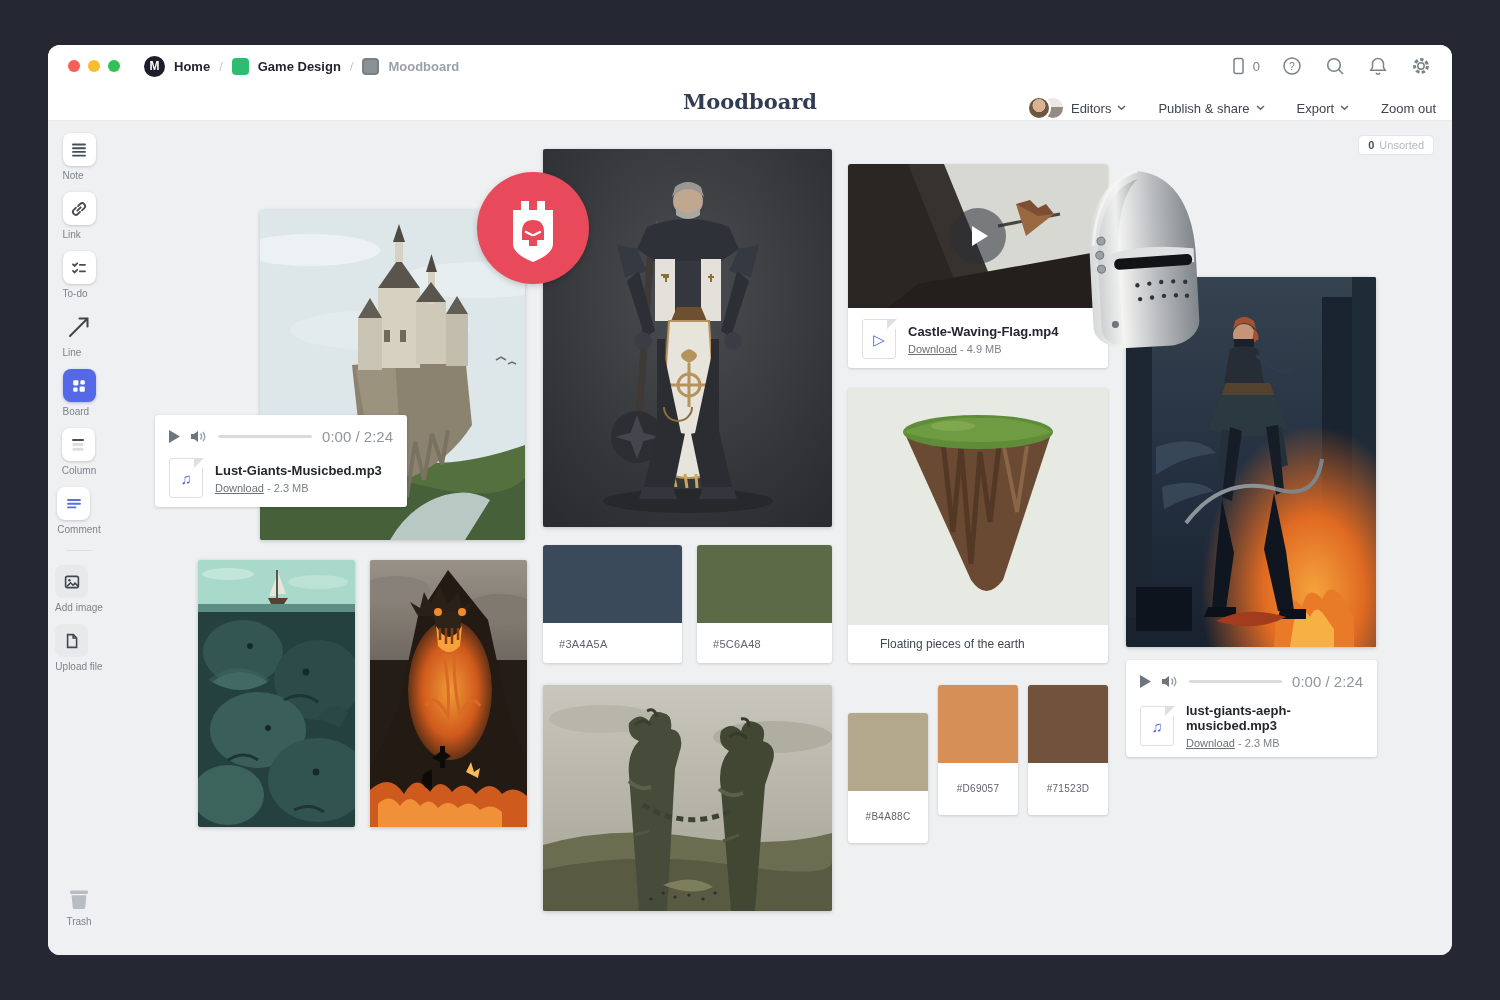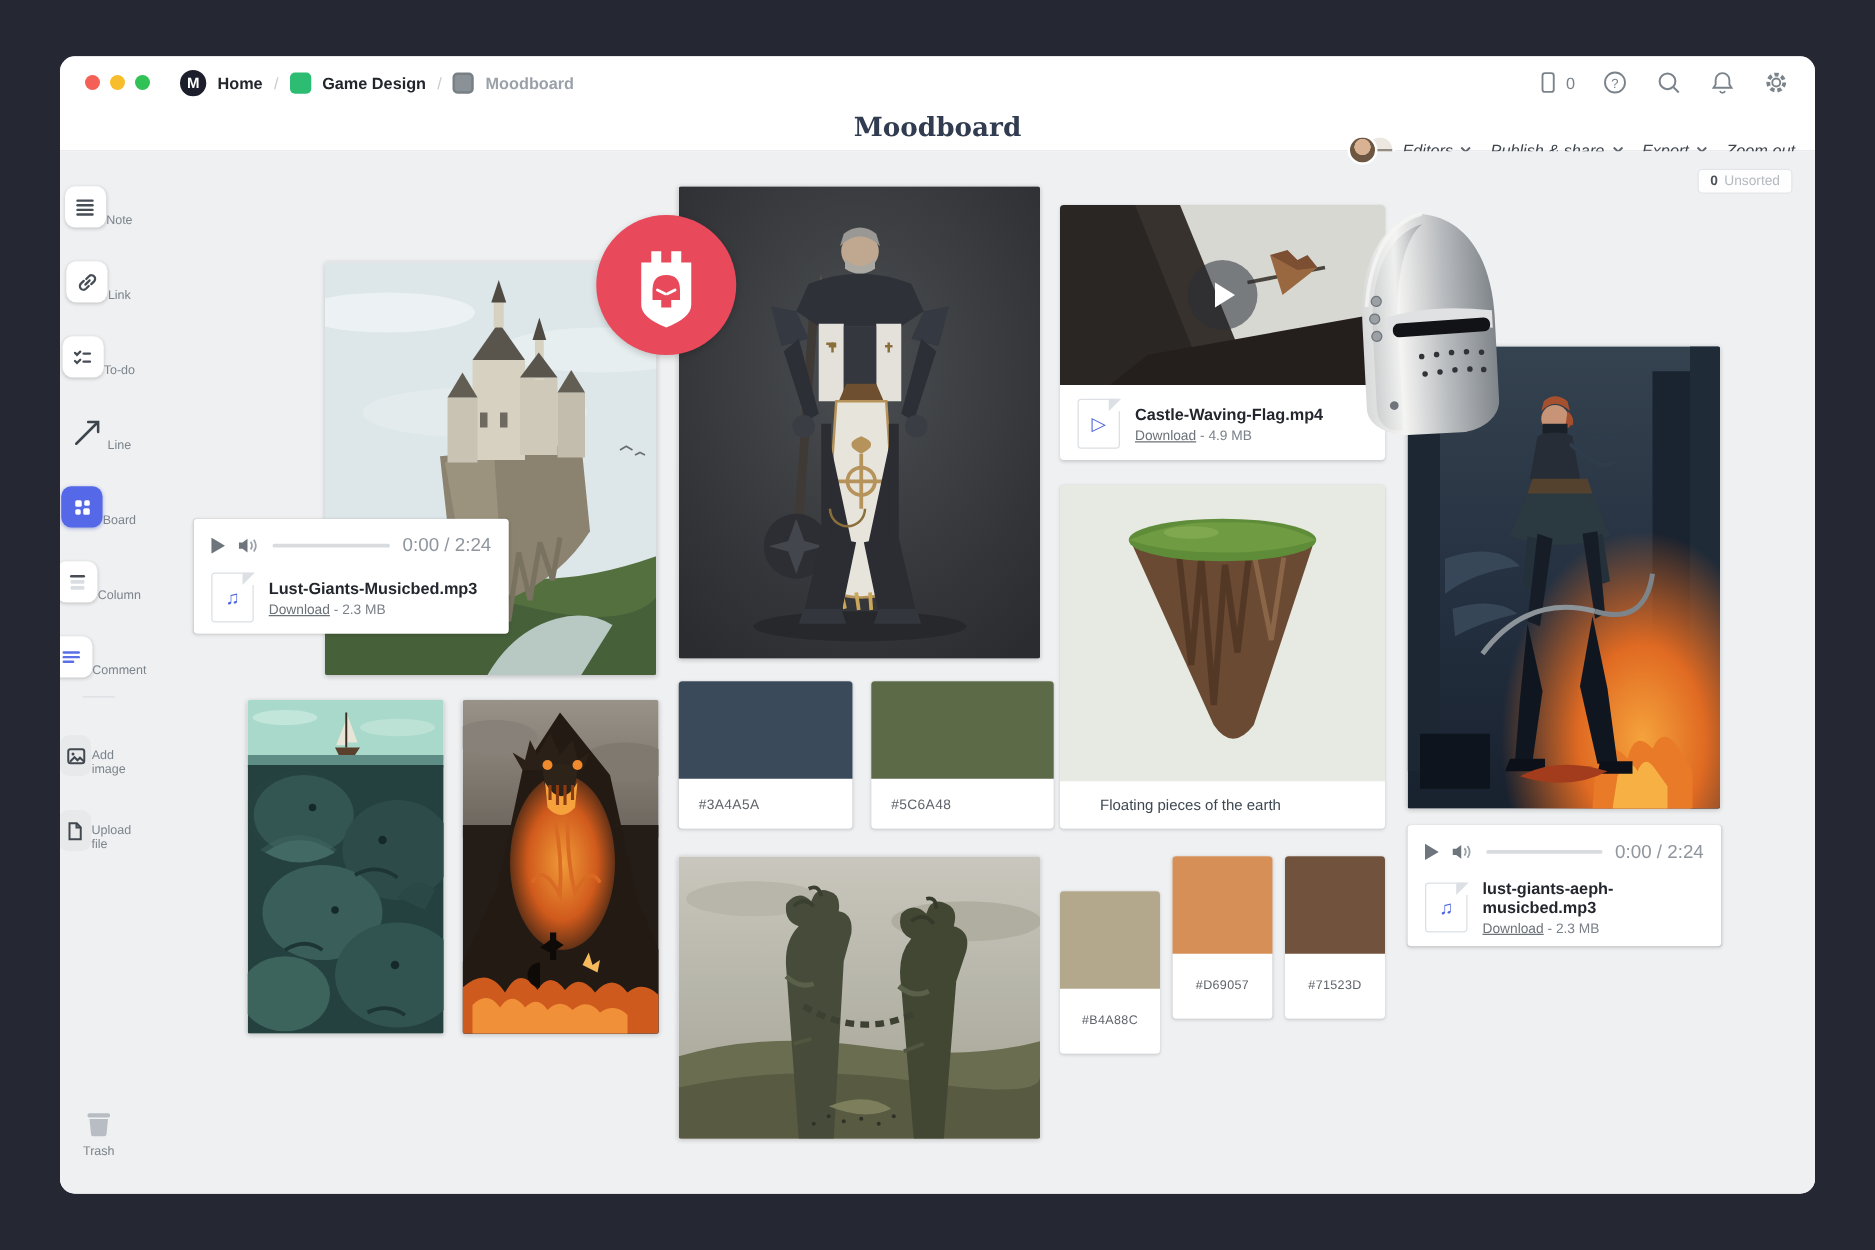--- a/index.html
+++ b/index.html
@@ -25,34 +25,34 @@
   .crumb-muted { color:#9aa1a9; }
   .top-icons { margin-left:auto; display:flex; align-items:center; gap:21px; }
   .tico { display:flex; align-items:center; gap:4px; color:#7a828a; font-size:13px; cursor:pointer; }
 
   
   .titlerow { position:absolute; left:0; top:42px; right:0; height:34px; background:#fff;
               border-bottom:1px solid #e9ebed; }
   .board-title { position:absolute; left:0; right:0; top:2px; text-align:center;
                  font-family:"DejaVu Serif","Liberation Serif",serif; font-weight:bold;
                  font-size:21px; color:#313c50; }
-  .actions { position:absolute; right:16px; top:16px; height:34px; display:flex; align-items:center; gap:15px;font-style:italic; }
+  .actions { position:absolute; right:16px; top:4px; height:34px; display:flex; align-items:center; gap:32px; }
   .action { display:flex; align-items:center; gap:6px; font-size:13px; color:#3e454d; cursor:pointer; }
   .avatars { display:flex; }
   .avatar { width:24px; height:24px; border-radius:50%; border:2px solid #fff; }
   .avatar.a1 { background:radial-gradient(circle at 50% 38%, #d8b293 40%, #6d5743 42%); z-index:2; }
   .avatar.a2 { background:linear-gradient(180deg,#e8e2da 40%,#8c8населення0 41%, #8c857d); background:linear-gradient(180deg,#ece7e0 45%,#948c83 46%); margin-left:-10px; }
 
   
   .canvas { position:absolute; left:0; top:76px; right:0; bottom:0; background:#eff0f2; }
 
   
   .sidebar { position:absolute; left:0; top:0; bottom:0; width:62px; display:flex;
              flex-direction:column; align-items:center; padding-top:12px; }
-  .tool { display:flex; flex-direction:row; align-items:flex-end; margin-bottom:11px; cursor:pointer;margin-top:16px; }
+  .tool { display:flex; flex-direction:column; align-items:flex-start; margin-bottom:11px; cursor:pointer; }
   .tool-card { width:33px; height:33px; background:#fff; border-radius:8px;
                box-shadow:0 1px 3px rgba(0,0,0,.18); display:flex; align-items:center; justify-content:center; }
   .tool-card.blue { background:#5568e8; box-shadow:0 1px 3px rgba(40,60,180,.35); }
   .tool-card.gray { background:#e7e9eb; box-shadow:none; }
   .tool-card.bare { background:transparent; box-shadow:none; }
   .tool-label { margin-top:4px; font-size:10px; color:#7c848c; }
   .side-divider { width:26px; height:1px; background:#dcdee1; margin:4px 0 14px; }
   .trash-wrap { position:absolute; left:0; bottom:28px; width:62px; display:flex;
                 flex-direction:column; align-items:center; cursor:pointer; }
 
@@ -412,21 +412,21 @@
           <div class="file-name">Lust-Giants-Musicbed.mp3</div>
           <div class="file-sub"><span class="dl">Download</span><span> - </span><span>2.3 MB</span></div>
         </span>
       </div>
     </div>
 
     <div class="card swatch-big" style="left:495px; top:424px; width:139px; height:118px;">
       <div style="height: 78px; border-radius: 3px 3px 0px 0px; background: rgb(58, 74, 90);"></div>
       <div class="swatch-label">#3A4A5A</div>
     </div>
-    <div class="card swatch-big" style="left:649px; top:424px; width:146px; height:118px;">
+    <div class="card swatch-big" style="left:649px; top:424px; width:135px; height:118px;">
       <div style="height: 78px; border-radius: 3px 3px 0px 0px; background: rgb(92, 106, 72);"></div>
       <div class="swatch-label">#5C6A48</div>
     </div>
 
     <div class="card" style="left:800px; top:267px; width:260px; height:275px;">
       <div class="island-body">
         <svg width="190" height="210" viewBox="0 0 190 210">
           <path d="M22 32 L168 32 L120 178 Q103 200 88 178 Z" fill="#6b4a33"></path>
           <path d="M60 40 l10 90 8 -86 10 118 9 -112 10 70 9 -76" stroke="#543826" stroke-width="5" fill="none"></path>
           <path d="M120 40 l14 70 10 -66" stroke="#8a6547" stroke-width="4" fill="none"></path>

